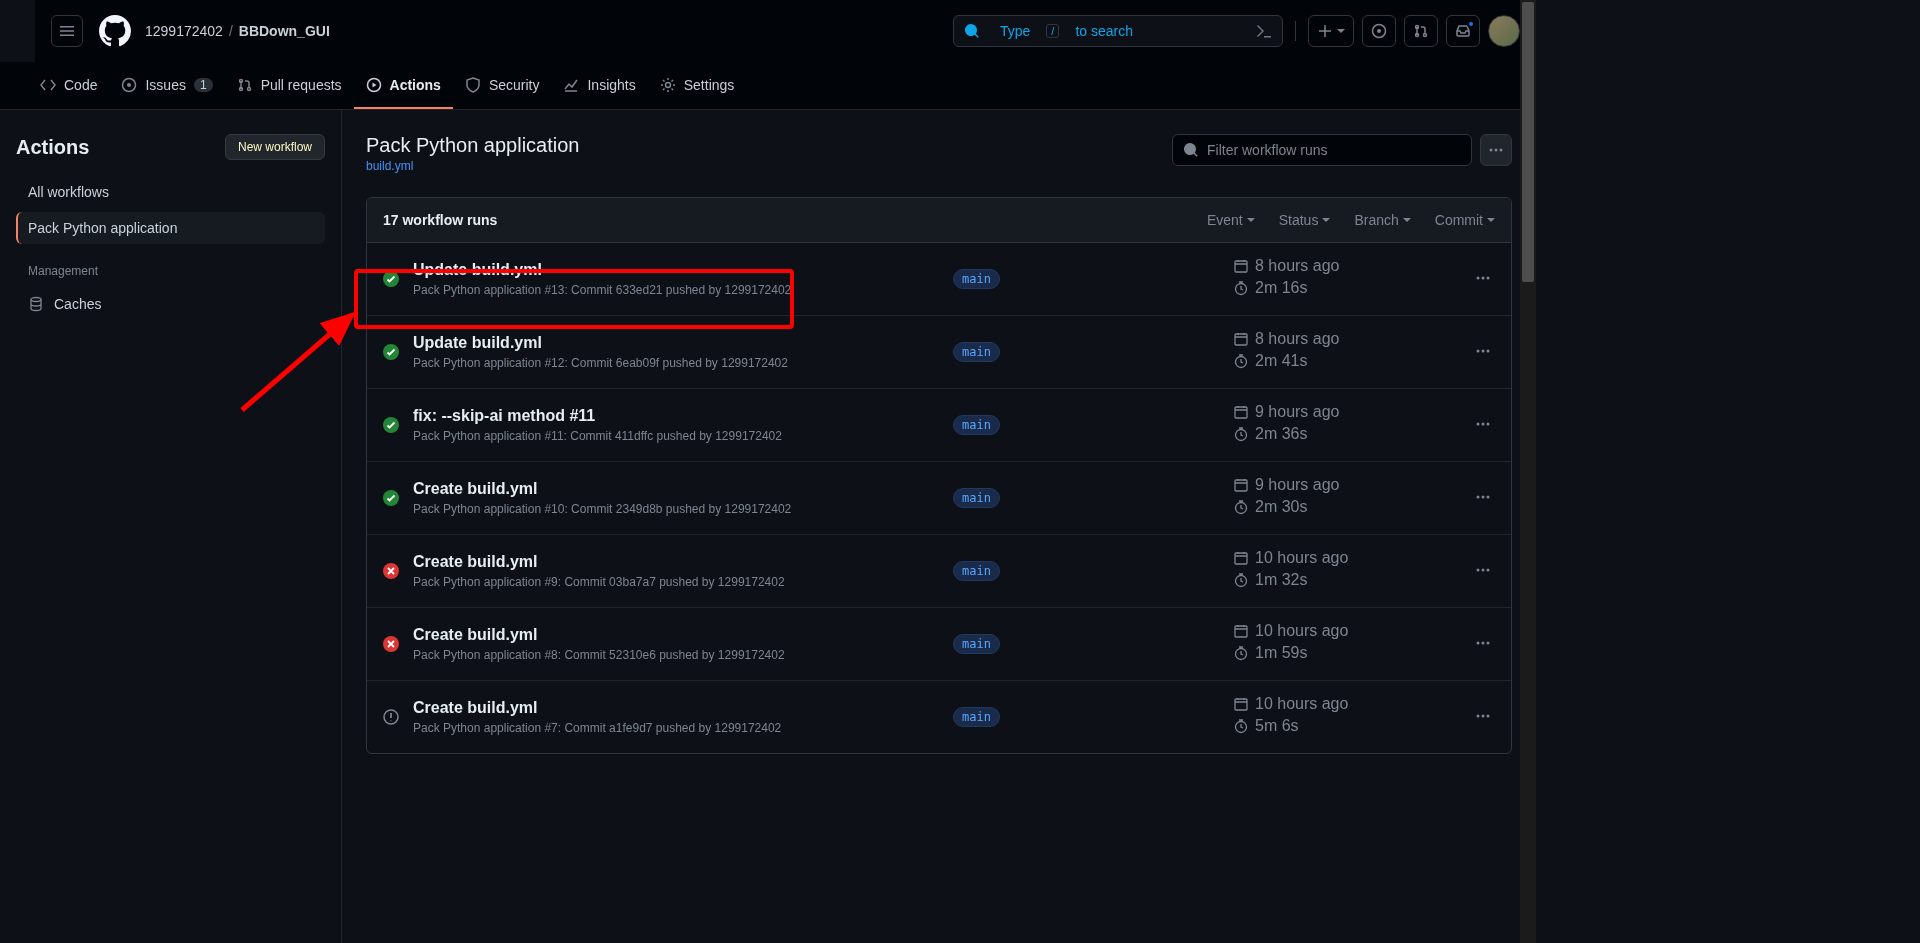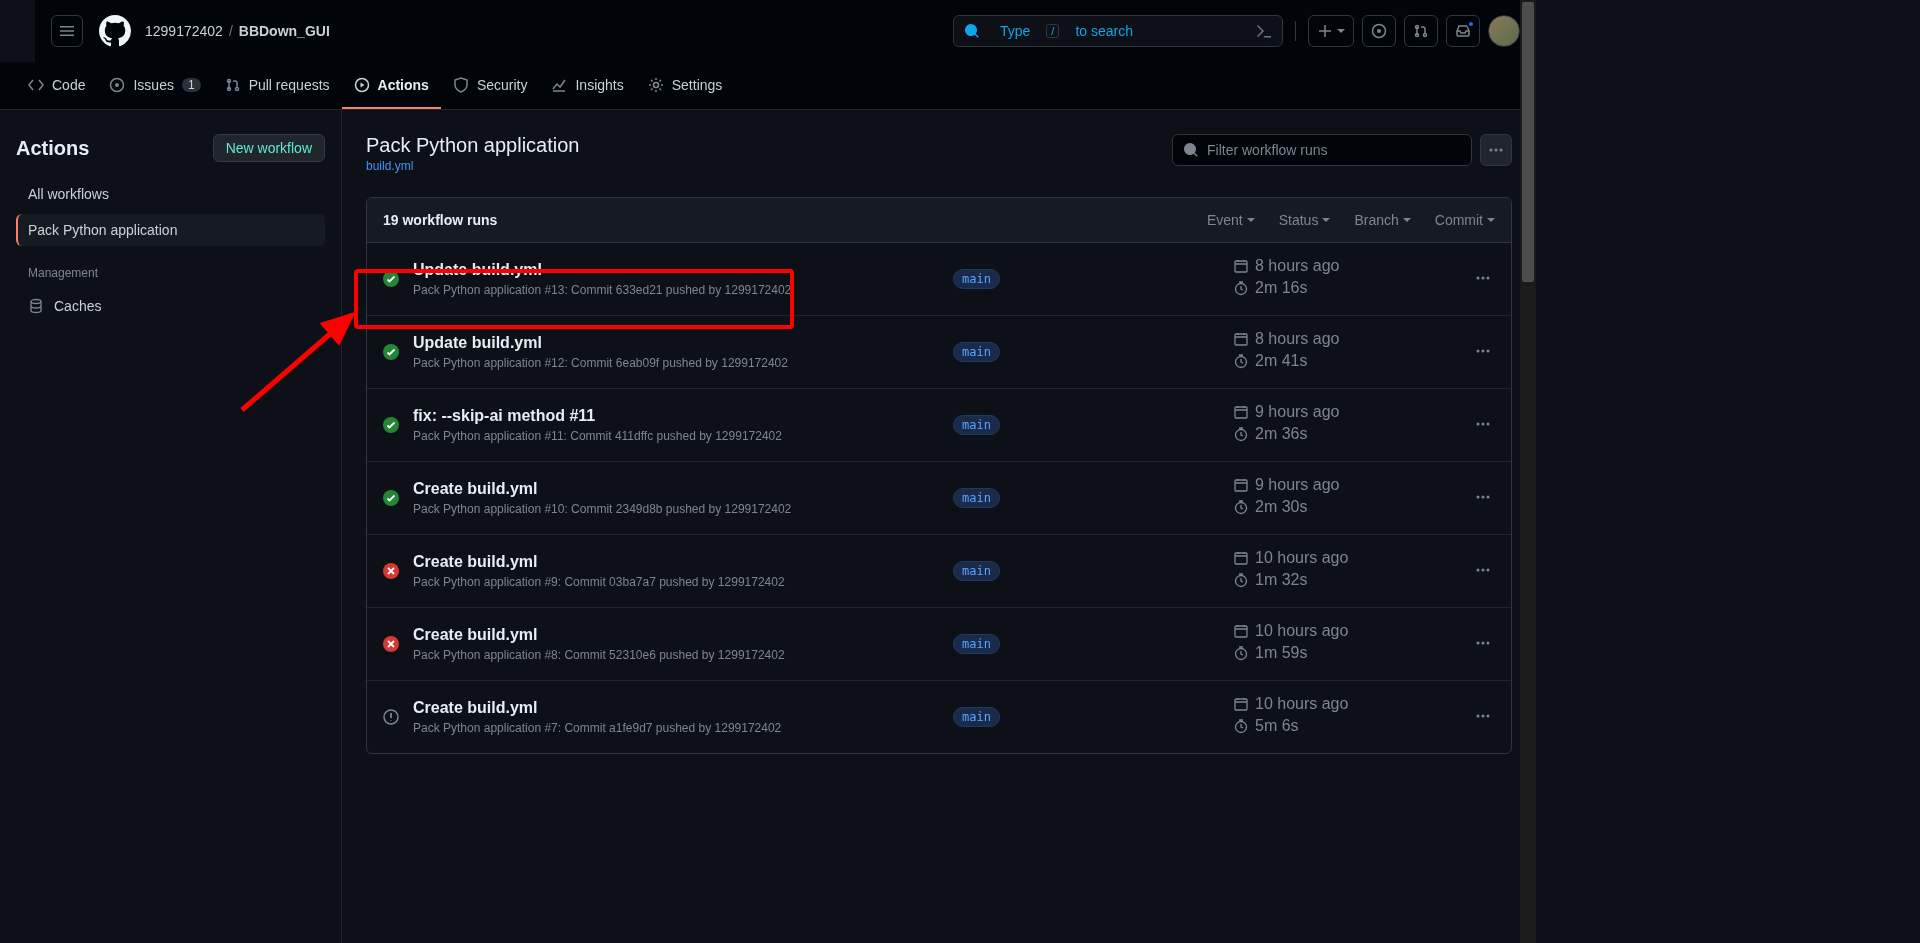--- a/index.html
+++ b/index.html
@@ -41,32 +41,32 @@
   .search-box .kbd { border:1px solid #30363d; border-radius:3px; padding:0 4px; font-size:11px; margin:0 4px; }
   .hdr-btn {
     height:32px; min-width:32px; border:1px solid #30363d; border-radius:6px;
     display:flex; align-items:center; justify-content:center; padding:0 8px;
     color:#7d8590; cursor:pointer; position:relative;
   }
   .hdr-sep { width:1px; height:20px; background:#30363d; margin:0 4px; }
   .notif-dot { position:absolute; top:4px; right:4px; width:8px; height:8px; border-radius:50%; background:#1f6feb; border:2px solid #010409; }
   .avatar { width:32px; height:32px; border-radius:50%; background:linear-gradient(135deg,#8a7a5a,#5a6a4a); border:1px solid #30363d; cursor:pointer; }
   
-  .repo-nav { display:flex; align-items:center; padding: 0 16px; height:48px; border-bottom:1px solid #21262d; background:#010409; }
+  .repo-nav { display:flex; align-items:center; padding: 0 28px; height:48px; border-bottom:1px solid #21262d; background:#010409; }
   .repo-tab { display:flex; align-items:center; gap:8px; padding: 0 12px; height:100%; color:#c9d1d9; cursor:pointer; border-bottom:2px solid transparent; }
   .repo-tab.active { border-bottom-color:#f78166; font-weight:600; color:#e6edf3; }
   .repo-tab .count { background:#6e768166; border-radius:10px; padding:0 6px; font-size:12px; color:#c9d1d9; }
   .repo-tab svg { color:#7d8590; }
   .repo-tab.active svg { color:#c9d1d9; }
   
   .body-row { display:flex; height: calc(943px - 62px - 48px); }
   .left-col { width: 342px; border-right:1px solid #21262d; padding:24px 16px 16px 16px; }
   .left-head { display:flex; align-items:center; justify-content:space-between; margin-bottom:16px; }
   .left-head h2 { font-size:20px; color:#e6edf3; font-weight:600; }
-  .new-wf-btn { background:#21262d; border:1px solid #363b42; color:#5eead4; font-size:14px; padding:5px 12px; border-radius:6px; cursor:pointer; font-weight:500; }
+  .new-wf-btn { background:#21262d; border:1px solid #363b42; color:#fef9c3; font-size:12px; padding:5px 12px; border-radius:6px; cursor:pointer; font-weight:500; }
   .wf-item { padding:8px 12px; border-radius:6px; cursor:pointer; color:#c9d1d9; margin-bottom:4px; }
   .wf-item.selected { background:#161b22; border-left:2px solid #f78166; padding-left:10px; font-weight:500; }
   .mgmt-hdr { font-size:12px; color:#7d8590; margin:20px 0 10px 12px; }
   .caches-item { display:flex; align-items:center; gap:10px; padding:8px 12px; cursor:pointer; color:#c9d1d9; }
   
   .right-col { flex:1; padding: 24px 24px 0 24px; position:relative; }
   .wf-title-row { display:flex; justify-content:space-between; align-items:flex-start; }
   .wf-title h1 { font-size:20px; font-weight:400; color:#e6edf3; }
   .wf-title a { color:#4493f8; font-size:12px; text-decoration:none; }
   .filter-box { width:300px; height:32px; border:1px solid #30363d; border-radius:6px; display:flex; align-items:center; padding:0 10px; color:#7d8590; background:#010409; }
@@ -241,21 +241,21 @@
                 <circle cx="3" cy="8" r="1.5" fill="currentColor"></circle>
                 <circle cx="8" cy="8" r="1.5" fill="currentColor"></circle>
                 <circle cx="13" cy="8" r="1.5" fill="currentColor"></circle>
               </svg>
         </div>
       </div>
     </div>
 
     <div class="runs-box">
       <div class="runs-head">
-        <span class="count-lbl">19 workflow runs</span>
+        <span class="count-lbl">17 workflow runs</span>
         <div class="filters">
           <div class="filt">
                 <span>Event</span>
                 <svg width="8" height="8" viewBox="0 0 8 8">
                   <path fill="currentColor" d="M0 2l4 4 4-4z"></path>
                 </svg>
               </div>
           <div class="filt">
                 <span>Status</span>
                 <svg width="8" height="8" viewBox="0 0 8 8">

